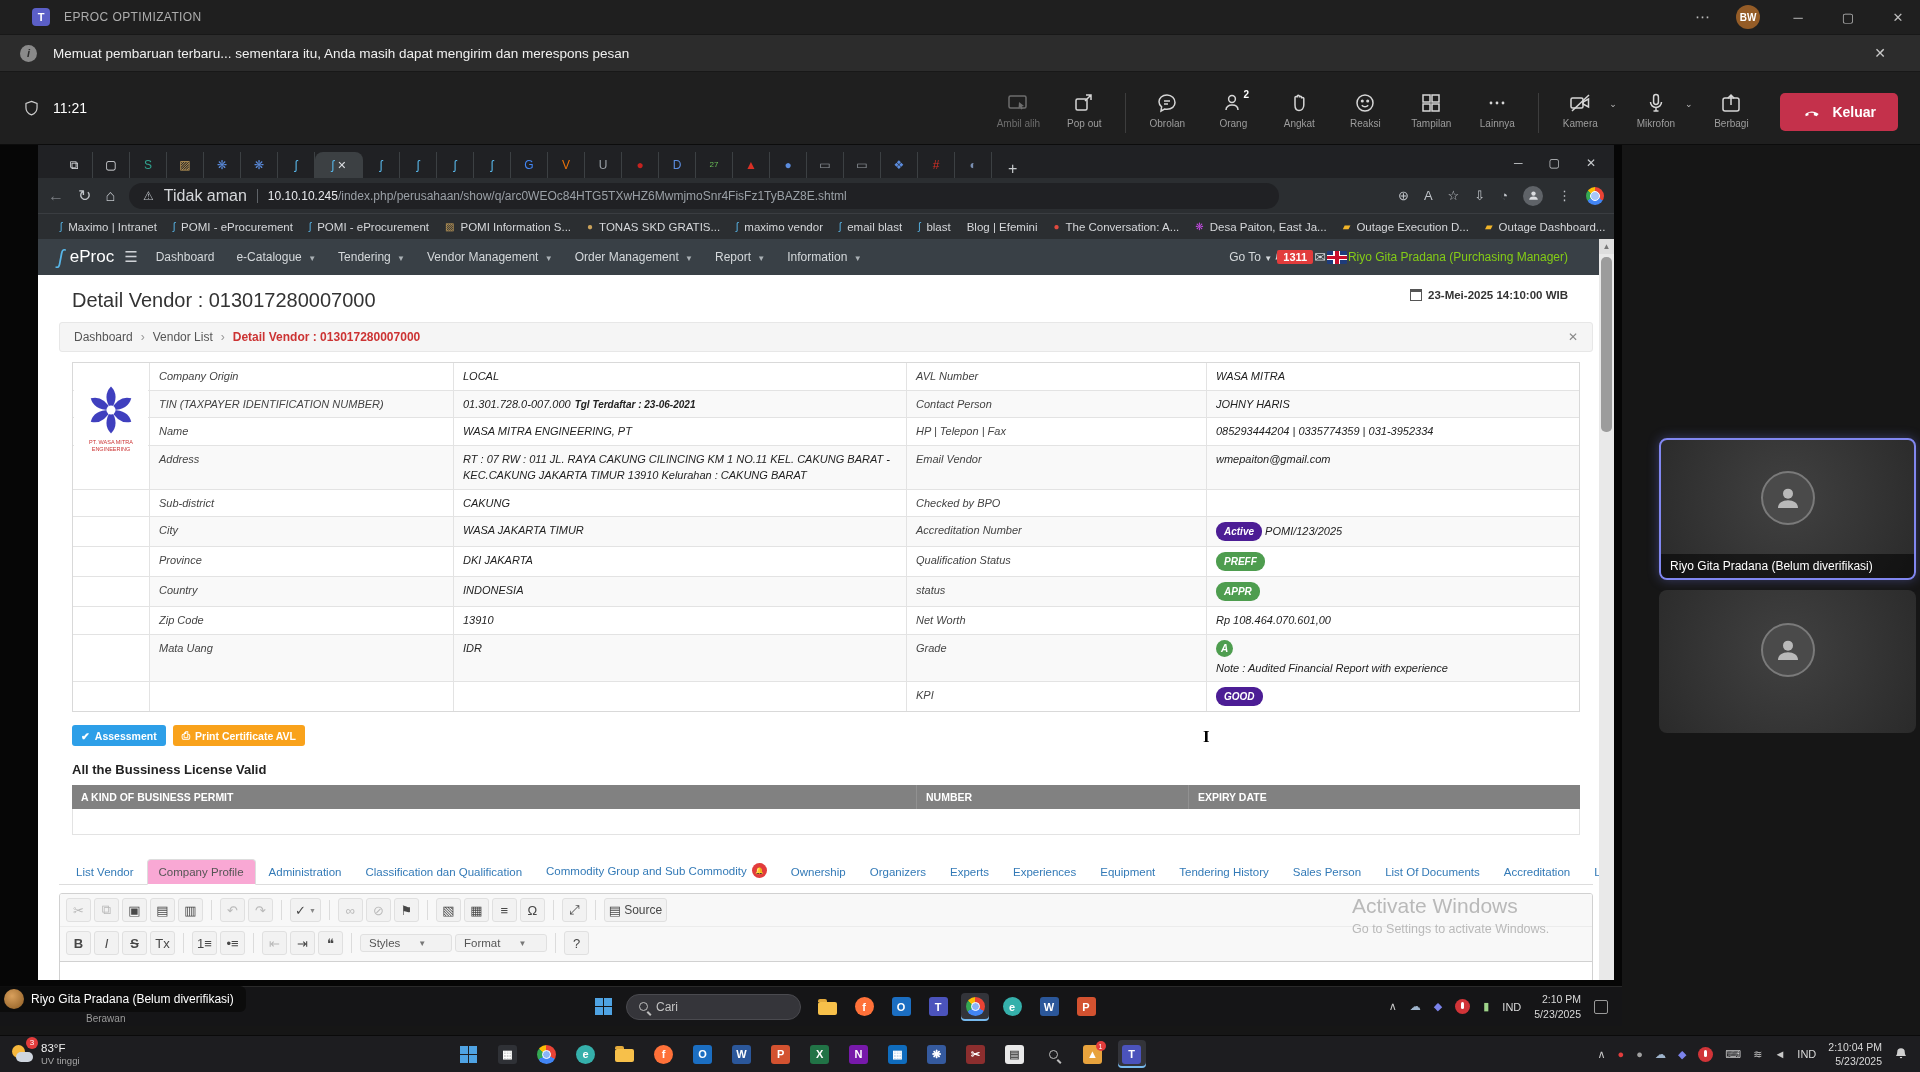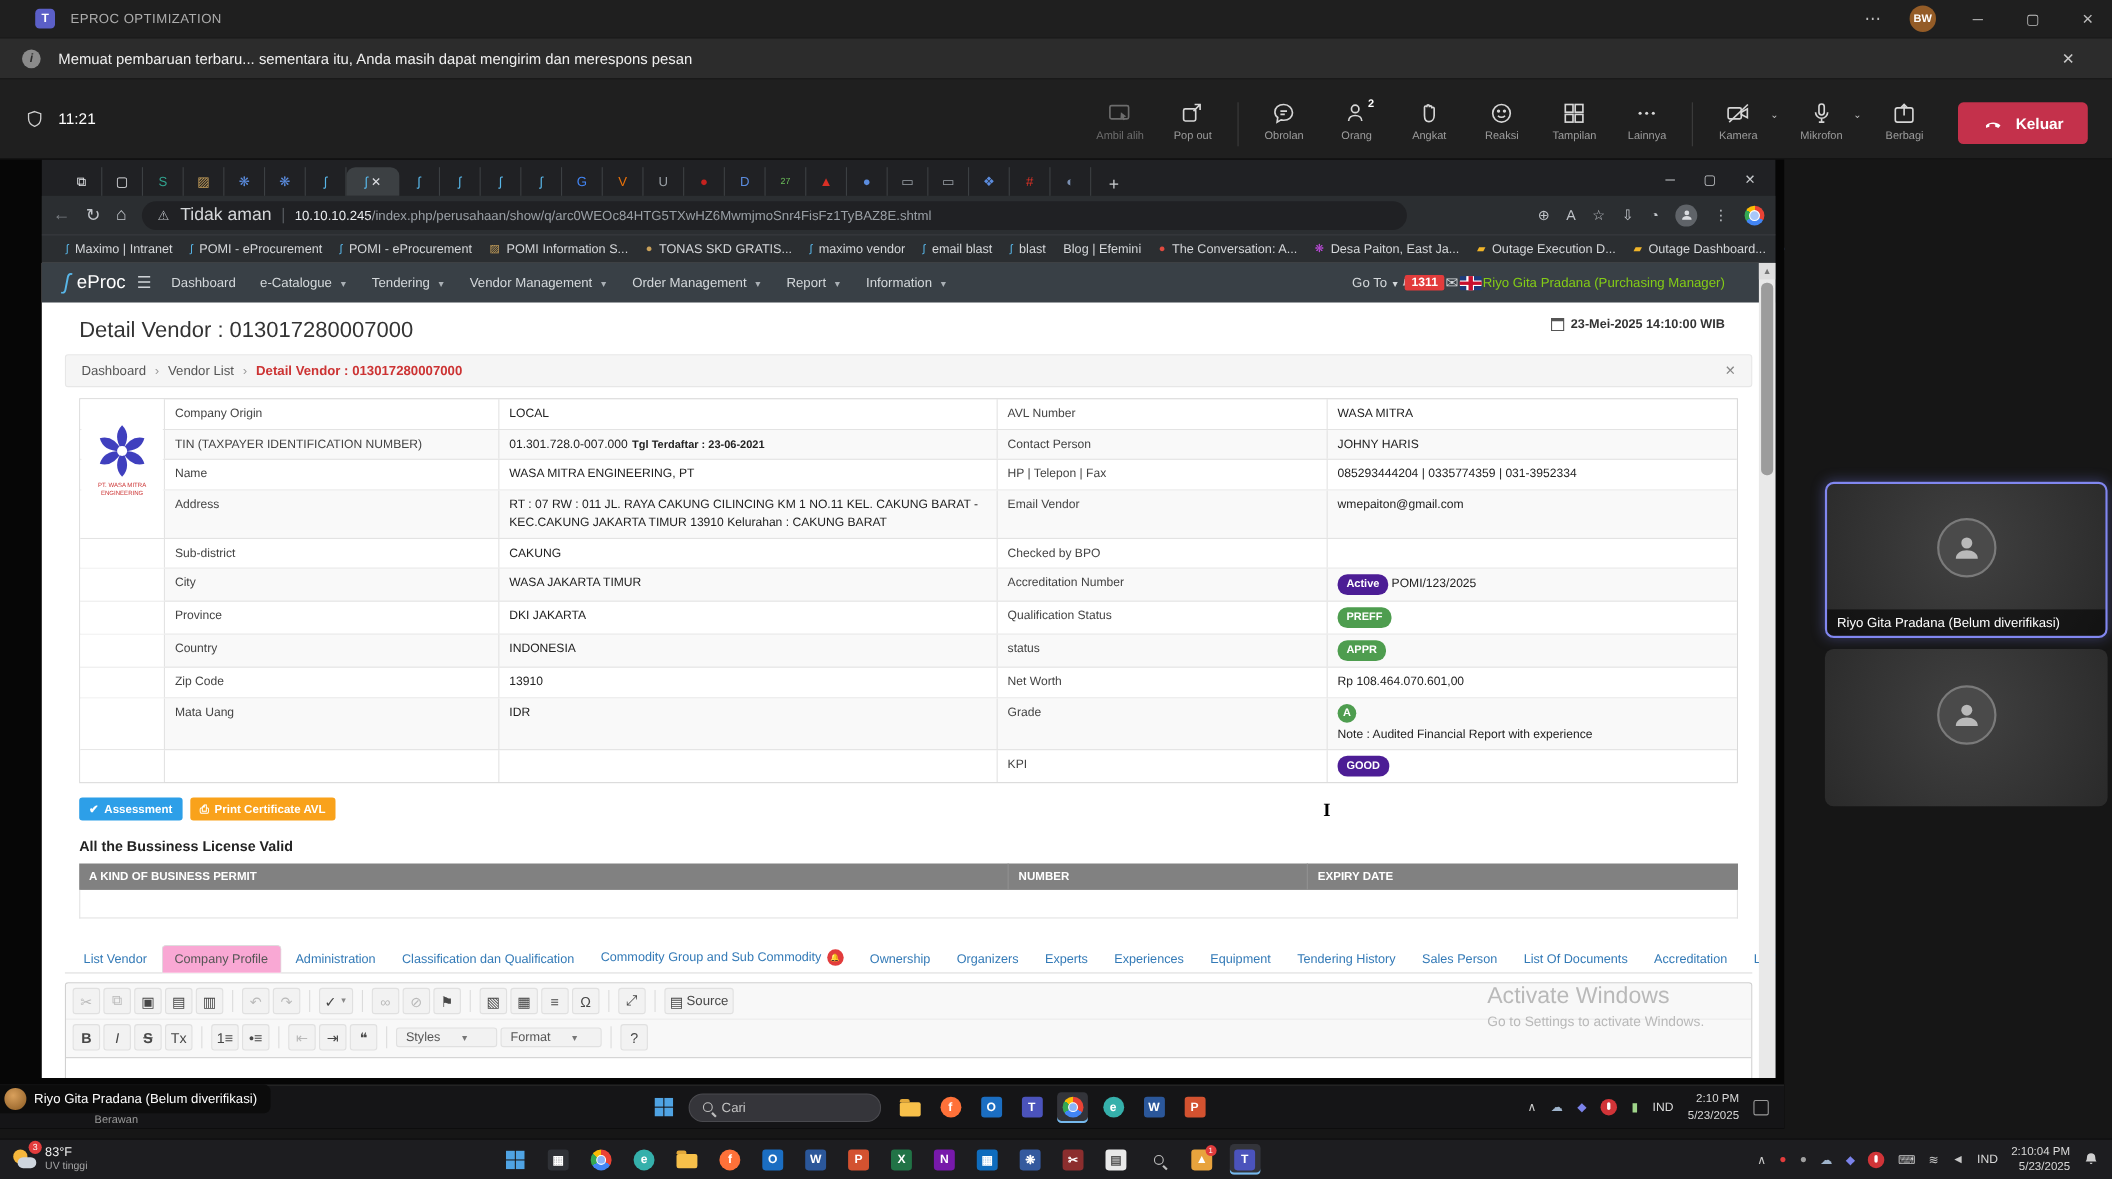--- a/index.html
+++ b/index.html
@@ -121,21 +121,21 @@
   .crumb { color:#555; }
   .crumb-sep { color:#999; }
   .crumb-active { color:#cc3333; font-weight:bold; }
   .crumb-close { margin-left:auto; color:#888; font-size:12px; }
 
   
   #vtable { margin:10px 34px 0; border:1px solid #d9d9d9; position:relative; }
   .vrow { display:grid; grid-template-columns:76px 304px 453px 300px 377px; border-bottom:1px solid #e3e3e3; }
   .vrow:last-child { border-bottom:none; }
   .vrow:nth-child(even) { background:#f9f9f9; }
-  .vcell { padding:5px 9px; font-size:11px; border-left:1px solid #e3e3e3; color:#222; line-height:1.5; }
+  .vcell { padding:5px 9px; font-size:11px; border-left:1px solid #e3e3e3; color:#222; line-height:1.5;font-style:italic; }
   .vcell.lab { color:#444; }
   .vcell:first-child { border-left:none; background:#fff; }
   .small2 { font-size:10px; font-weight:bold; margin-left:4px; }
   .rnote { margin-top:3px; }
   .badge { display:inline-block; padding:2px 8px; border-radius:9px; color:#fff; font-size:10px; font-weight:bold; }
   .badge.blue { background:#4c1d95; }
   .badge.green { background:#4e9d4f; }
   .badge.round { width:17px; height:17px; padding:0; border-radius:50%; text-align:center; line-height:17px; }
   #vlogo { position:absolute; left:1px; top:1px; width:74px; height:108px; background:#fff;
     display:flex; flex-direction:column; align-items:center; justify-content:center; gap:3px; }

